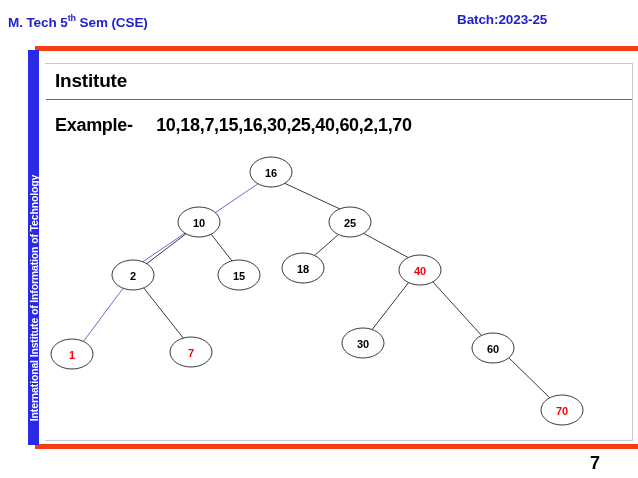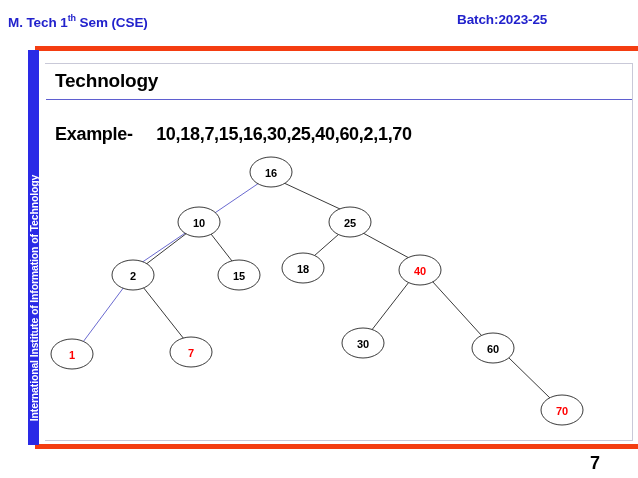--- a/index.html
+++ b/index.html
@@ -80,21 +80,21 @@
     letter-spacing: -0.2px;
   }
   #title-rule {
     position: absolute;
     left: 46px; top: 99px;
     width: 586px; height: 1px;
     background: #5f5fd0;
   }
   #example-line {
     position: absolute;
-    left: 55px; top: 124px;
+    left: 55px; top: 115px;
     font-size: 18px;
     font-weight: bold;
     color: #000000;
     white-space: pre;
     letter-spacing: -0.3px;
   }
 
   
   #tree-svg {
     position: absolute;
@@ -123,34 +123,34 @@
     font-size: 18px;
     font-weight: bold;
     color: #000000;
   }
 </style>
 </head>
 <body>
 
 <div id="slide">
 
-  <div id="hdr-left" class="hdr-text"><span>M. Tech 1</span><sup class="sup">th</sup><span> Sem (CSE)</span></div>
+  <div id="hdr-left" class="hdr-text"><span>M. Tech 5</span><sup class="sup">th</sup><span> Sem (CSE)</span></div>
 
   <div id="hdr-right" class="hdr-text">Batch:2023-25</div>
 
   <div id="red-top" class="red-bar"></div>
   <div id="red-bottom" class="red-bar"></div>
 
   <div id="sidebar">
     <div id="sidebar-label">International Institute of Information of Technology</div>
   </div>
 
   <div id="content-frame"></div>
 
-  <div id="slide-title">Technology</div>
+  <div id="slide-title">Institute</div>
   <div id="title-rule"></div>
   <div id="example-line">Example-     10,18,7,15,16,30,25,40,60,2,1,70</div>
 
   <svg id="tree-svg" viewBox="0 0 638 478" xmlns="http://www.w3.org/2000/svg">
     <g id="tree-edges">
         <line x1="259" y1="183" x2="141" y2="263" stroke="#6a6ad0" class="edge-line"></line>
         <line x1="284" y1="183" x2="340" y2="209" stroke="#3b3b3b" class="edge-line"></line>
         <line x1="187" y1="233" x2="145" y2="265" stroke="#3b3b3b" class="edge-line"></line>
         <line x1="211" y1="234" x2="232" y2="261" stroke="#3b3b3b" class="edge-line"></line>
         <line x1="339" y1="234" x2="314" y2="256" stroke="#3b3b3b" class="edge-line"></line>

